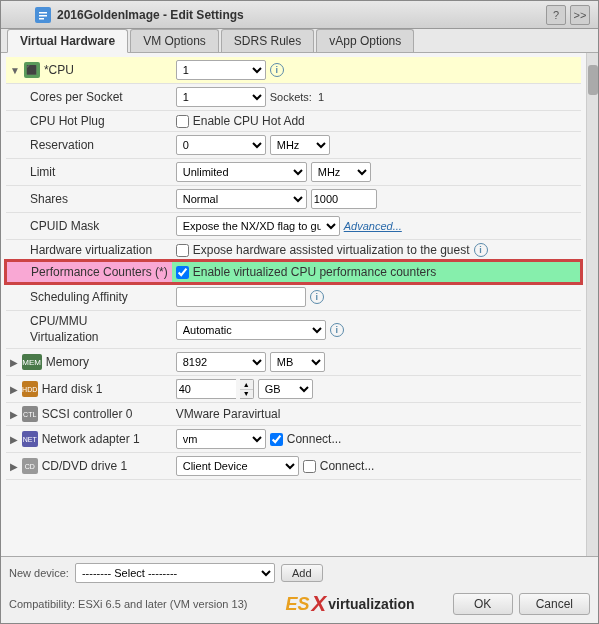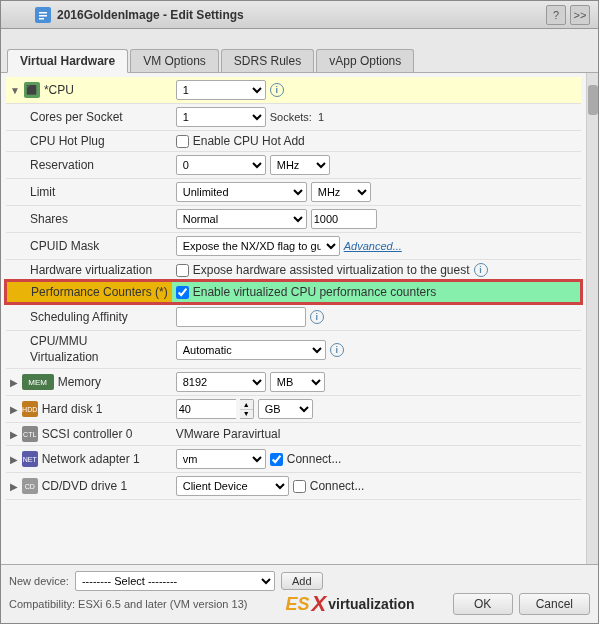--- a/index.html
+++ b/index.html
@@ -65,21 +65,21 @@
       align-items: center;
       justify-content: center;
       cursor: pointer;
       font-size: 11px;
       color: #555;
     }
     .tabs-bar {
       background: #e8e8e8;
       border-bottom: 1px solid #aaa;
       display: flex;
-      padding: 20px 6px 0;
+      padding: 0 6px 0;
       gap: 2px;
     }
     .tab {
       padding: 4px 12px;
       background: #d8d8d8;
       border: 1px solid #aaa;
       border-bottom: none;
       border-radius: 3px 3px 0 0;
       cursor: pointer;
       font-size: 12px;
@@ -142,21 +142,21 @@
       background: #5a9a5a;
       border-radius: 2px;
       display: inline-flex;
       align-items: center;
       justify-content: center;
       color: white;
       font-size: 9px;
       font-weight: bold;
     }
     .mem-icon {
-      width: 32px;
+      width: 20px;
       height: 16px;
       background: #4a7a4a;
       border-radius: 2px;
       display: inline-flex;
       align-items: center;
       justify-content: center;
       color: white;
       font-size: 9px;
     }
     .disk-icon {
@@ -246,21 +246,21 @@
       text-decoration: underline;
       cursor: pointer;
       font-size: 11px;
       font-style: italic;
     }
     .bottom-bar {
       border-top: 1px solid #aaa;
       padding: 6px 8px;
       display: flex;
       flex-direction: column;
-      gap: 0;
+      gap: 8px;
       background: #f0f0f0;
     }
     .new-device-row {
       display: flex;
       align-items: center;
       gap: 6px;
     }
     .new-device-label {
       color: #555;
       font-size: 11px;
@@ -481,21 +481,21 @@
                 <label class="checkbox-label">
                   <input type="checkbox" style="">
                   <span>Expose hardware assisted virtualization to the guest</span>
                 </label>
                 <span class="info-icon">i</span>
               </div>
             </td>
           </tr>
 
           <tr style="outline: 2px solid #cc4444;">
-            <td class="label-cell indented" style="border: 2px solid #cc4444; border-right: none; background: #eab308; text-align: center;">Performance Counters (*)</td>
+            <td class="label-cell indented" style="border: 2px solid #cc4444; border-right: none; background: #f9a8d4; text-align: center;">Performance Counters (*)</td>
             <td class="value-cell" style="border: 2px solid #cc4444; border-left: none; background: #86efac;">
               <label class="checkbox-label">
                 <input type="checkbox" checked="" style="">
                 <span>Enable virtualized CPU performance counters</span>
               </label>
             </td>
           </tr>
 
           <tr>
             <td class="label-cell indented">Scheduling Affinity</td>
@@ -603,21 +603,21 @@
           <tr>
             <td class="label-cell">
               <div class="section-toggle">
                 <span class="triangle">▶</span>
                 <span class="cd-icon" style="background:#999; font-size:7px;">CD</span>
                 <span>CD/DVD drive 1</span>
               </div>
             </td>
             <td class="value-cell">
               <div class="row-flex">
-                <select style="width:113px">
+                <select style="width:123px">
                   <option>Client Device</option>
                   <option>Datastore ISO File</option>
                 </select>
                 <label class="checkbox-label">
                   <input type="checkbox" style="">
                   <span>Connect...</span>
                 </label>
               </div>
             </td>
           </tr>

